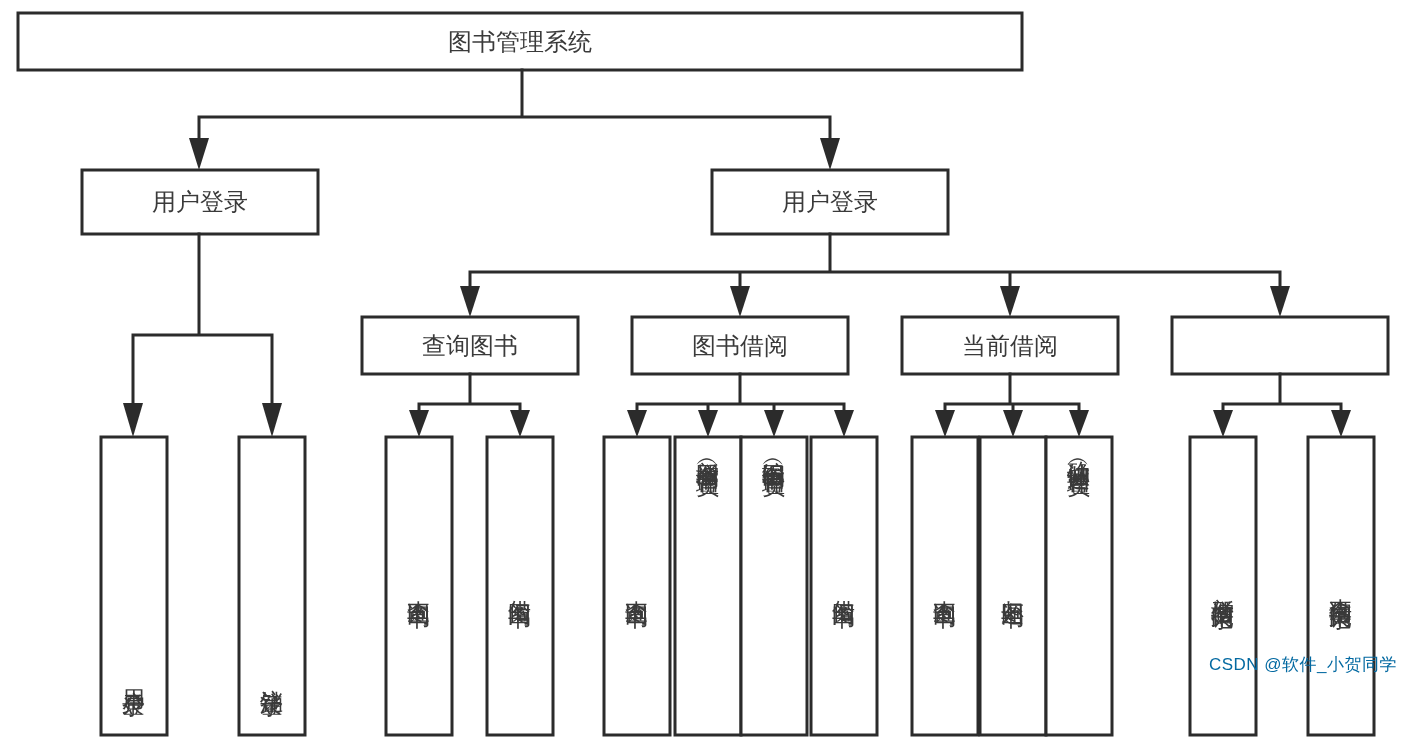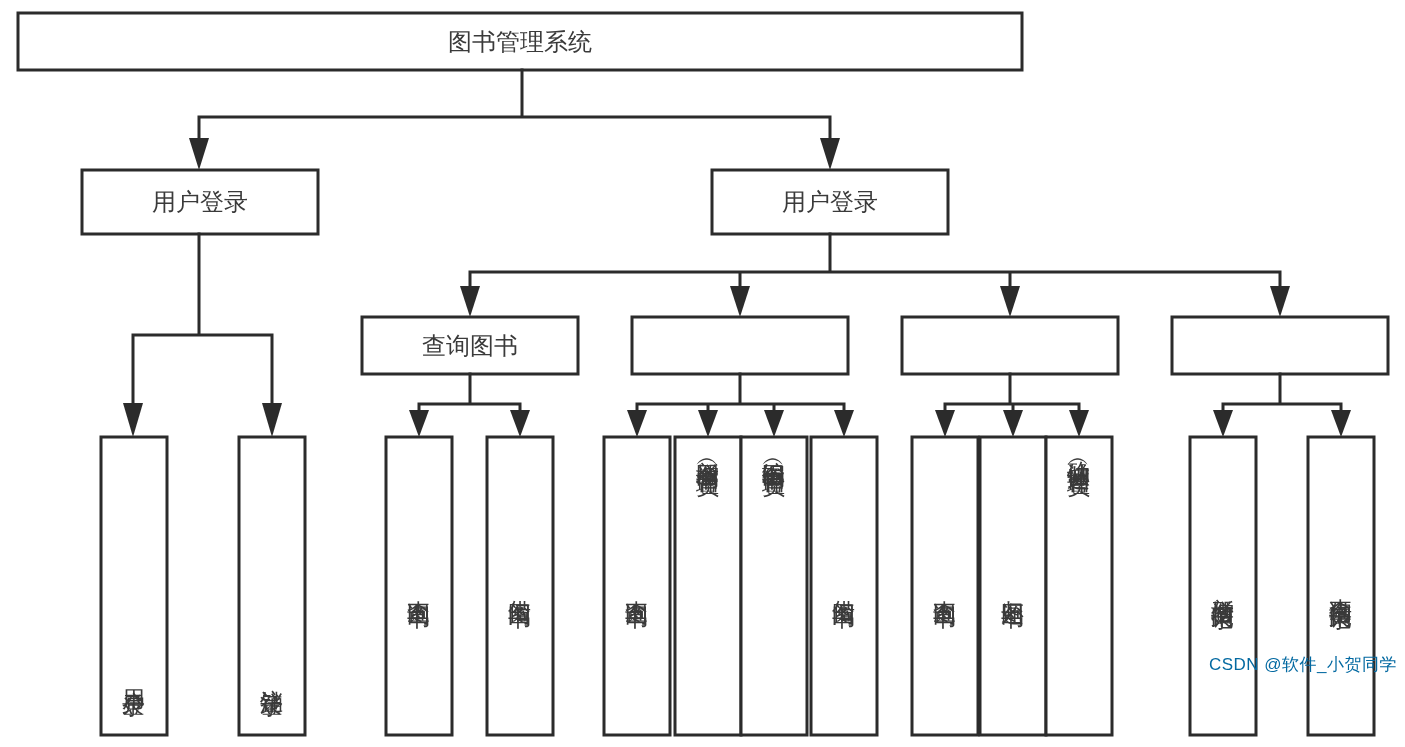--- a/index.html
+++ b/index.html
@@ -155,20 +155,22 @@
     <polygon class="arrow-head" points="1331,410 1351,410 1341,437"></polygon>
 
   </svg>
 
   <div class="top-label" style="left:18px; top:13px; width:1004px; height:57px;">图书管理系统</div>
 
   <div class="top-label" style="left:82px; top:170px; width:236px; height:64px;">用户登录</div>
   <div class="top-label" style="left:712px; top:170px; width:236px; height:64px;">用户登录</div>
 
   <div class="top-label" style="left:362px; top:317px; width:216px; height:57px;">查询图书</div>
+  <div class="top-label" style="left:632px; top:317px; width:216px; height:57px;">图书借阅</div>
+  <div class="top-label" style="left:902px; top:317px; width:216px; height:57px;">当前借阅</div>
 
   <div class="leaf-text-wrap" style="left:101px; top:437px; width:66px; height:298px; padding-bottom:56px;">
     <span class="leaf-vertical">用户登录</span>
   </div>
   <div class="leaf-text-wrap" style="left:239px; top:437px; width:66px; height:298px; padding-bottom:56px;">
     <span class="leaf-vertical">注销登录</span>
   </div>
 
   <div class="leaf-text-wrap mid" style="left:386px; top:437px; width:66px; height:298px;">
     <span class="leaf-vertical">查询图书</span>

